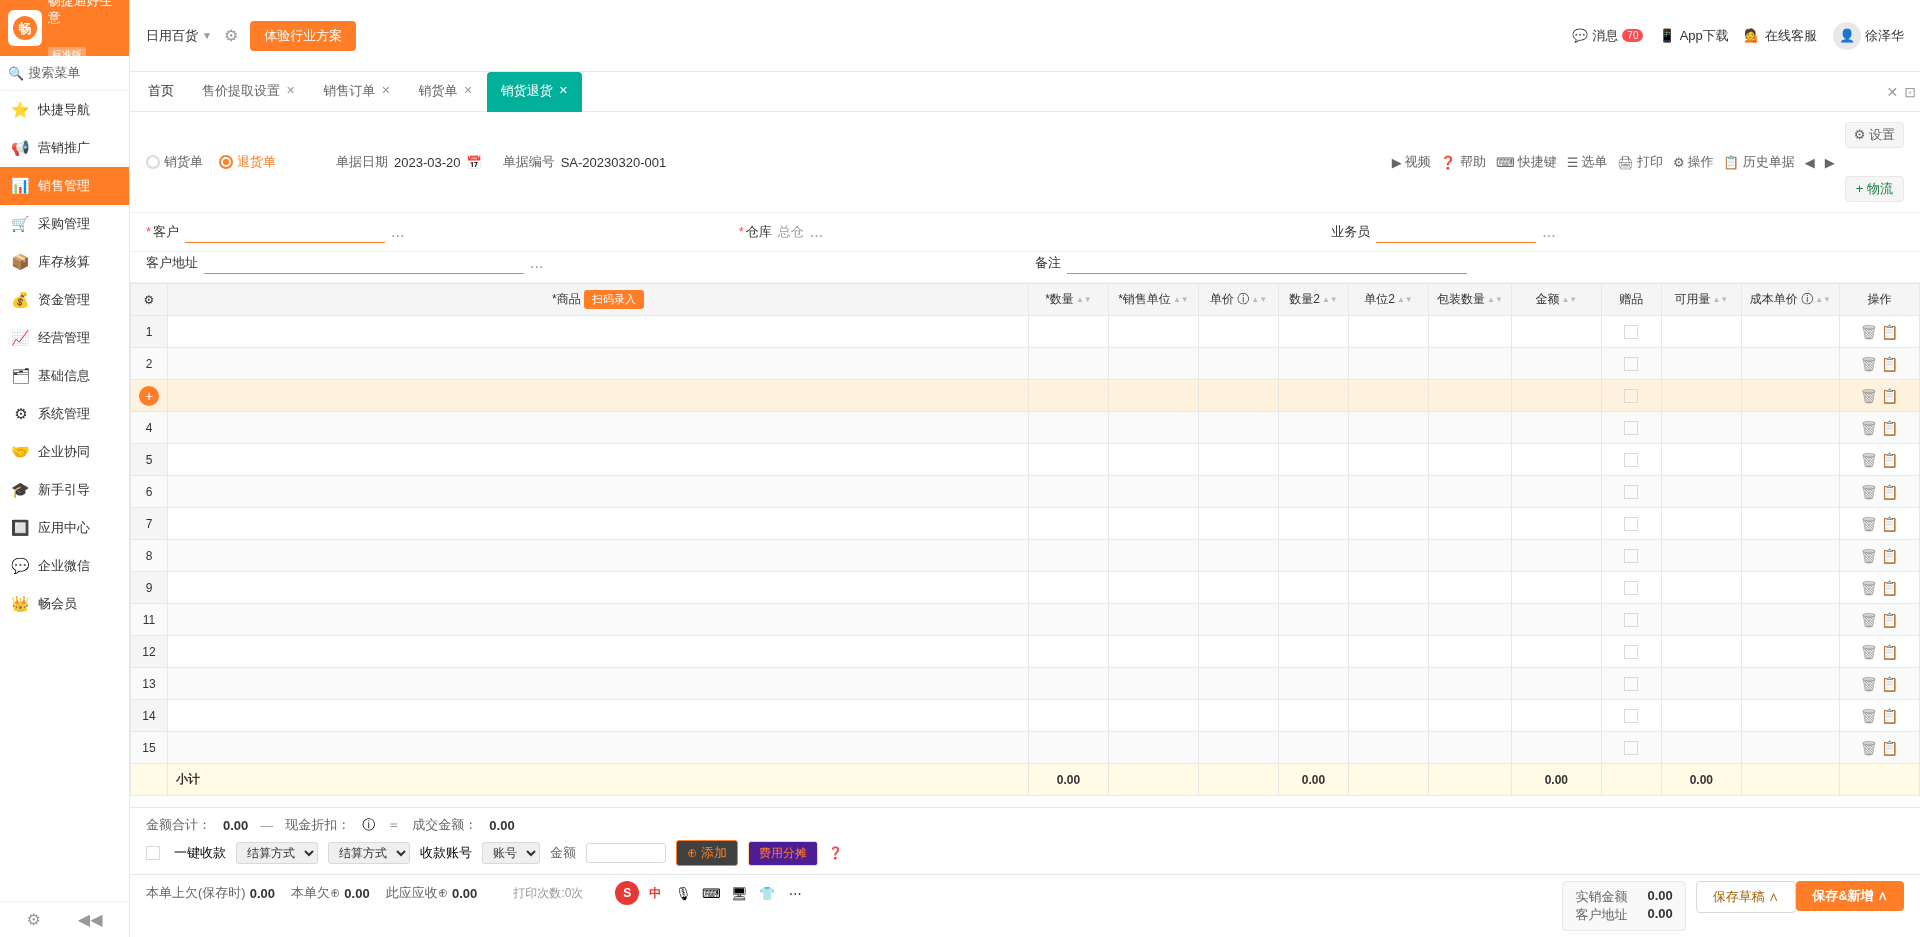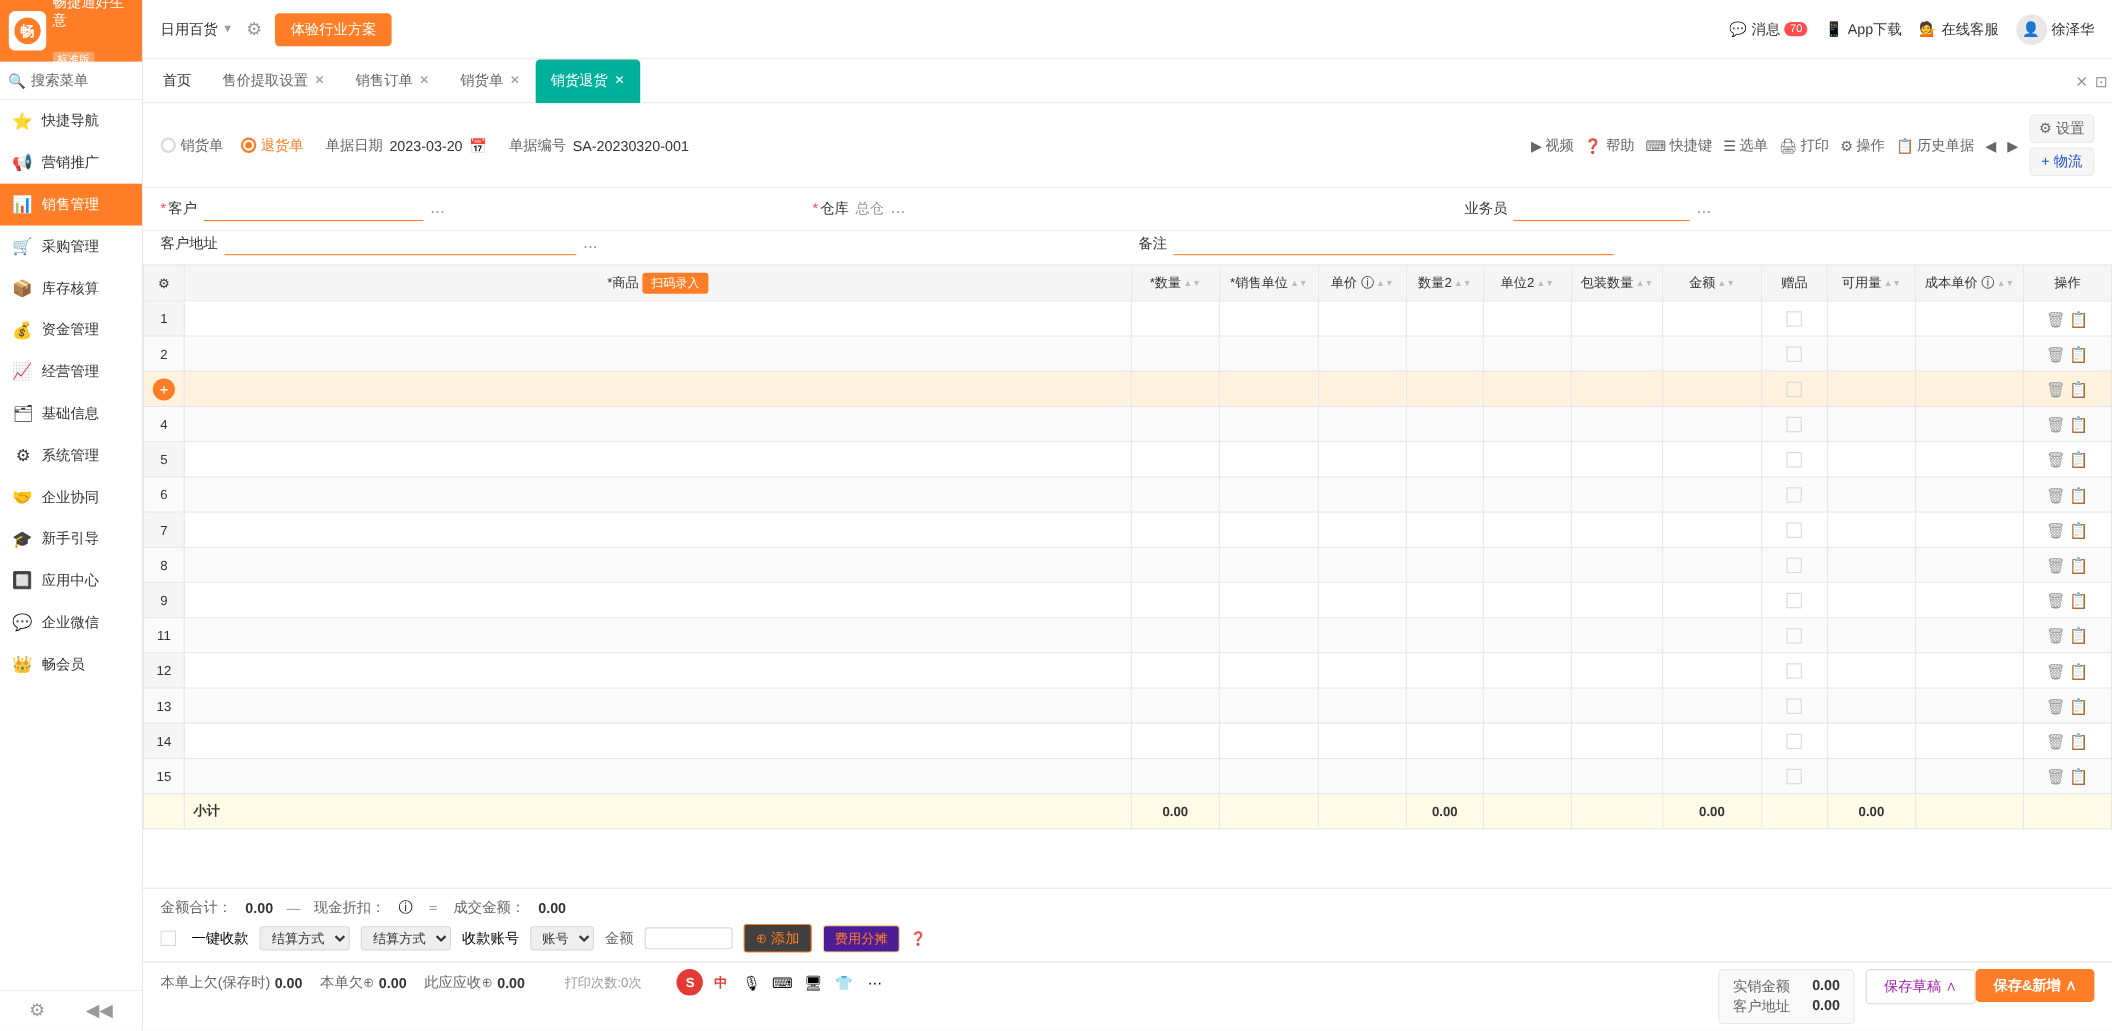--- a/index.html
+++ b/index.html
@@ -18,21 +18,21 @@
     .nav-item.active { background: #ff7d26; color: #fff; }
     .nav-item .nav-icon { width: 18px; height: 18px; display: flex; align-items: center; justify-content: center; font-size: 15px; flex-shrink: 0; }
     .nav-item .nav-label { font-size: 13px; }
     .sidebar-bottom { padding: 8px; display: flex; justify-content: space-around; border-top: 1px solid #f0f0f0; }
     .sidebar-bottom-btn { color: #999; cursor: pointer; font-size: 16px; }
 
     
     .main { flex: 1; display: flex; flex-direction: column; height: 100%; overflow: hidden; }
 
     
-    .topbar { background: #fff; height: 54px; display: flex; align-items: center; padding: 12px 16px; border-bottom: 1px solid #e8e8e8; justify-content: space-between; }
+    .topbar { background: #fff; height: 72px; display: flex; align-items: center; padding: 12px 16px; border-bottom: 1px solid #e8e8e8; justify-content: space-between; }
     .topbar-left { display: flex; align-items: center; gap: 12px; }
     .topbar-dropdown { display: flex; align-items: center; gap: 4px; color: #333; cursor: pointer; font-size: 13px; }
     .topbar-dropdown .arrow { color: #999; font-size: 10px; }
     .topbar-gear { color: #999; cursor: pointer; font-size: 16px; }
     .experience-btn { background: #ff7d26; color: #fff; border: none; border-radius: 4px; padding: 6px 14px; cursor: pointer; font-size: 13px; }
     .topbar-right { display: flex; align-items: center; gap: 16px; }
     .topbar-right-item { display: flex; align-items: center; gap: 4px; cursor: pointer; color: #333; font-size: 13px; }
     .badge { background: #ff4d4f; color: #fff; border-radius: 10px; font-size: 10px; padding: 1px 5px; min-width: 18px; text-align: center; }
     .avatar { width: 28px; height: 28px; border-radius: 50%; background: #e8e8e8; display: flex; align-items: center; justify-content: center; color: #666; font-size: 12px; }
 
@@ -50,28 +50,28 @@
     .content { flex: 1; background: #fff; padding: 0; overflow: hidden; display: flex; flex-direction: column; }
 
     
     .form-header { padding: 10px 16px; border-bottom: 1px solid #f0f0f0; display: flex; align-items: center; gap: 20px; flex-shrink: 0; }
     .radio-group { display: flex; gap: 16px; align-items: center; }
     .radio-item { display: flex; align-items: center; gap: 4px; cursor: pointer; color: #666; }
     .radio-item.active { color: #ff7d26; }
     .radio-dot { width: 14px; height: 14px; border-radius: 50%; border: 2px solid #d9d9d9; display: flex; align-items: center; justify-content: center; }
     .radio-dot.active { border-color: #ff7d26; }
     .radio-dot.active::after { content: ''; width: 6px; height: 6px; border-radius: 50%; background: #ff7d26; }
-    .form-date { display: flex; align-items: center; gap: 6px; color: #333; font-size: 13px; }
+    .form-date { display: flex; align-items: center; gap: 6px; color: #333; font-size: 13px; margin-left: 40px; }
     .form-date-label { color: #666; }
     .form-id { display: flex; align-items: center; gap: 6px; color: #333; font-size: 13px; }
     .form-id-label { color: #666; }
     .toolbar-right { margin-left: auto; display: flex; align-items: center; gap: 10px; }
     .toolbar-item { display: flex; align-items: center; gap: 3px; cursor: pointer; color: #666; font-size: 12px; }
     .toolbar-set-btn { background: #f5f5f5; border: 1px solid #e8e8e8; border-radius: 4px; padding: 3px 8px; color: #666; cursor: pointer; font-size: 12px; }
-    .toolbar-add-btn { background: #f5f5f5; border: 1px solid #e8e8e8; border-radius: 4px; padding: 3px 0; color: #1d4ed8; cursor: pointer; font-size: 12px; }
+    .toolbar-add-btn { background: #f5f5f5; border: 1px solid #e8e8e8; border-radius: 4px; padding: 3px 0; color: #15803d; cursor: pointer; font-size: 12px; margin-top: 24px; }
 
     
     .form-fields { padding: 8px 16px; display: flex; gap: 20px; align-items: center; flex-wrap: wrap; border-bottom: 1px solid #f0f0f0; flex-shrink: 0; }
     .field-group { display: flex; align-items: center; gap: 6px; flex: 1; min-width: 200px; }
     .field-label { color: #333; white-space: nowrap; font-size: 13px; }
     .field-label.required::before { content: '*'; color: #ff4d4f; margin-right: 2px; }
     .field-input { border: none; border-bottom: 1px solid #ff7d26; outline: none; flex: 1; padding: 3px 4px; color: #333; font-size: 13px; background: transparent; }
     .field-dots { color: #999; font-size: 16px; cursor: pointer; }
     .field-select-val { color: #999; font-size: 13px; }
 
@@ -120,21 +120,21 @@
     .help-icon { color: #999; cursor: pointer; font-size: 12px; }
 
     
     .bottom-bar { background: #fff; border-top: 1px solid #e8e8e8; padding: 6px 16px; display: flex; align-items: flex-start; flex-shrink: 0; }
     .bottom-info { display: flex; align-items: center; gap: 16px; flex: 1; }
     .bottom-info-item { display: flex; align-items: center; gap: 4px; font-size: 12px; color: #666; }
     .bottom-info-val { color: #333; font-weight: bold; }
     .print-info { color: #999; font-size: 12px; margin-left: 20px; }
     .bottom-icons { display: flex; align-items: center; gap: 4px; margin: 0 16px; }
     .bottom-icon { width: 24px; height: 24px; display: flex; align-items: center; justify-content: center; cursor: pointer; }
-    .save-draft-btn { background: #fff; border: 1px solid #d9d9d9; border-radius: 4px; padding: 6px 16px; color: #a21caf; cursor: pointer; font-size: 13px; display: flex; align-items: center; gap: 4px; }
+    .save-draft-btn { background: #fff; border: 1px solid #d9d9d9; border-radius: 4px; padding: 6px 16px; color: #a16207; cursor: pointer; font-size: 13px; display: flex; align-items: center; gap: 4px; }
     .save-new-btn { background: #ff7d26; border: none; border-radius: 4px; padding: 6px 16px; color: #fff; cursor: pointer; font-size: 13px; font-weight: bold; display: flex; align-items: center; gap: 4px; }
     .bottom-right-summary { background: #f9f9f9; border: 1px solid #e8e8e8; border-radius: 4px; padding: 6px 12px; margin-right: 10px; }
     .summary-row { display: flex; justify-content: space-between; gap: 20px; font-size: 12px; }
     .summary-label { color: #666; }
     .summary-val { color: #333; font-weight: bold; }
   </style>
 </head>
 <body>
 
 <div class="sidebar">

